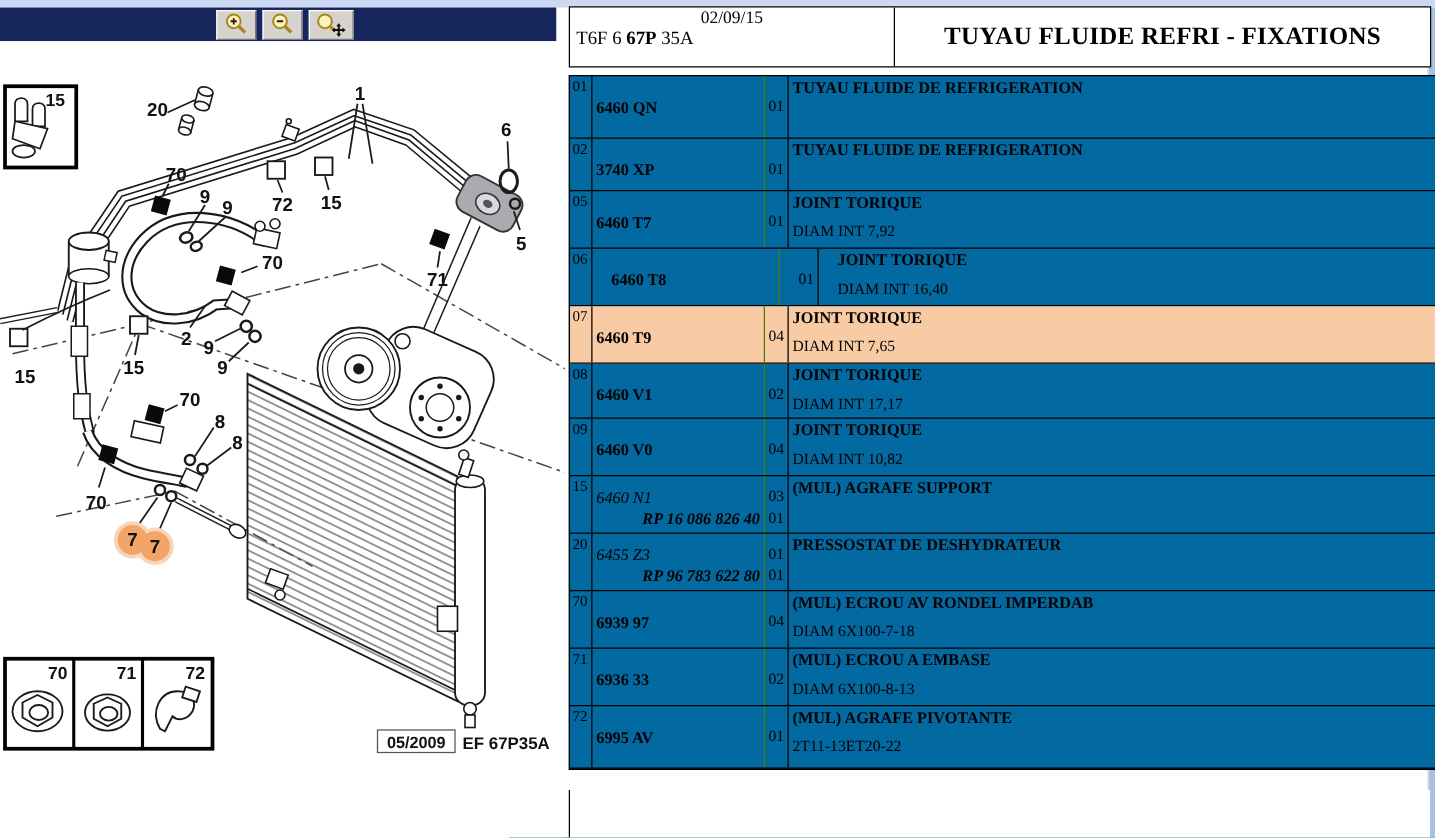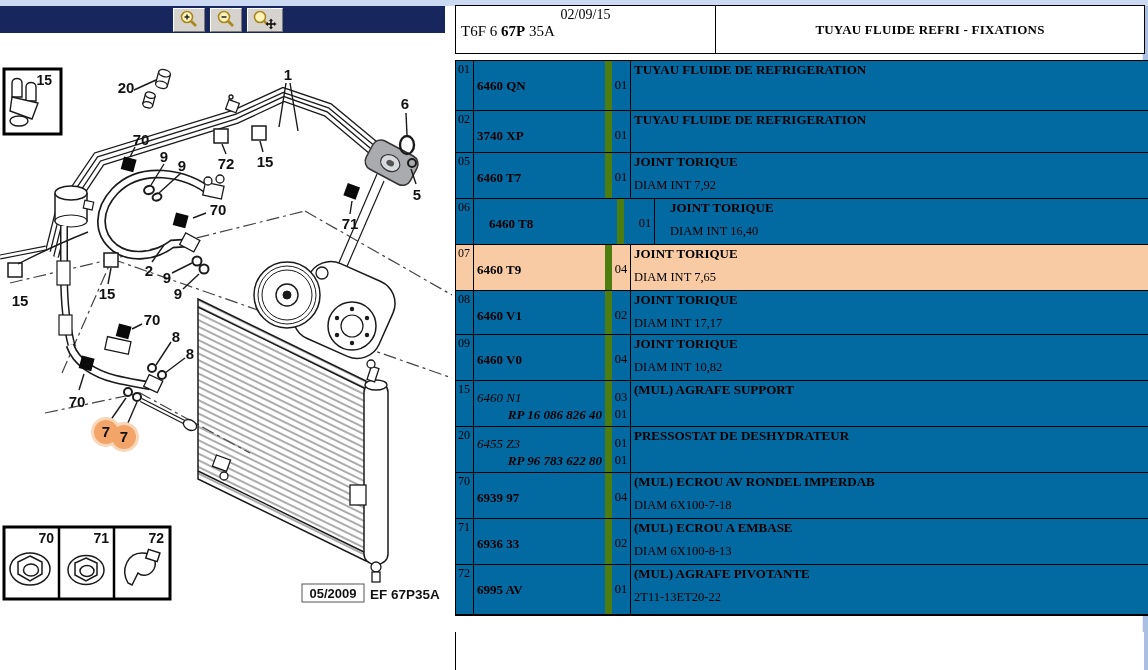--- a/index.html
+++ b/index.html
@@ -17,28 +17,28 @@
   .diagram-pane{position:absolute;left:0;top:33px;width:452px;height:637px;background:#fff;}
   svg text{font-family:"Liberation Sans", sans-serif;font-weight:bold;fill:#111;}
   text.callout{font-size:15px;}
   text.inset-lbl{font-size:14px;}
   
   .hdr-table{position:absolute;left:455px;top:5px;width:688px;height:47px;border:1px solid #000;display:flex;background:#fff;}
   .hdr-left{width:260px;border-right:1px solid #000;padding:1px 5px;box-sizing:border-box;}
   .hdr-date{font-size:14px;text-align:center;}
   .hdr-ref{font-size:15px;}
   .hdr-ref b{font-weight:bold;}
-  .hdr-right{flex:1;display:flex;align-items:center;justify-content:center;font-weight:bold;font-size:13px;letter-spacing:.2px;}
+  .hdr-right{flex:1;display:flex;align-items:center;justify-content:center;font-weight:bold;font-size:20px;letter-spacing:.2px;}
   .parts-table{position:absolute;left:455px;top:60px;width:784px;border:1px solid #000;background:#0369a1;box-sizing:border-box;}
   .prow{display:flex;border-bottom:1px solid #000;box-sizing:border-box;font-size:13px;cursor:pointer;}
   .prow:last-child{border-bottom:1px solid #000;}
   .prow.hl{background:#f9cba4;}
   .c{box-sizing:border-box;}
   .c-ref{width:18px;border-right:1px solid #000;font-size:12px;padding:1px 0 0 2px;}
-  .c-part{width:138px;border-right:7px solid #4d7c0f;position:relative;}
+  .c-part{width:138px;border-right:1px solid #4d7c0f;position:relative;}
   .c-qty{width:19px;border-right:1px solid #000;text-align:center;font-size:12.5px;}
   .c-desc{flex:1;padding-left:3px;}
   .pn{display:block;margin:17px 0 0 3px;font-weight:bold;}
   .rp .pn{margin-top:9px;font-weight:normal;font-style:italic;}
   .rp-num{display:block;text-align:right;font-weight:bold;font-style:italic;padding-right:3px;margin-top:1px;font-size:13px;}
   .q1{display:block;margin-top:17px;}
   .rp .q1{margin-top:9px;}
   .q2{display:block;margin-top:2px;}
   .d1{font-weight:bold;padding-top:1px;line-height:16px;}
   .d2{font-size:12.5px;line-height:15px;margin-top:8px;}

